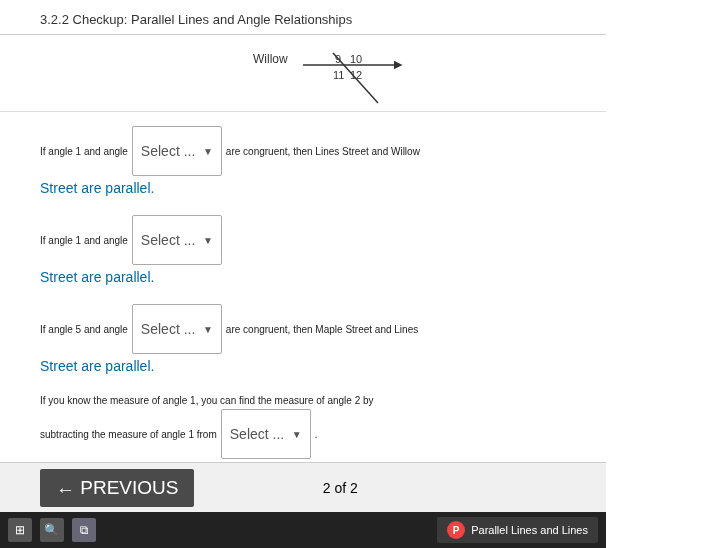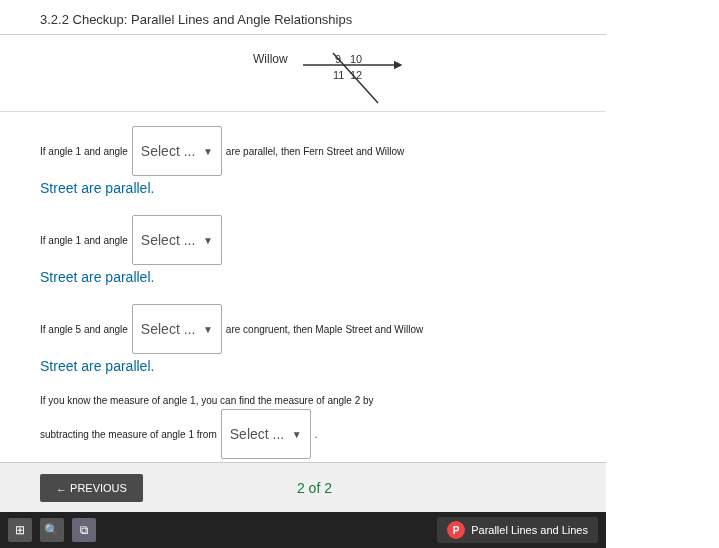--- a/index.html
+++ b/index.html
@@ -106,31 +106,31 @@
       align-items: center;
       padding: 0 40px;
       justify-content: space-between;
     }
 
     .prev-button {
       background: #4a4a4a;
       color: #fff;
       border: none;
       padding: 8px 16px;
-      font-size: 11px;
+      font-size: 19px;
       cursor: pointer;
       display: flex;
       align-items: center;
       gap: 6px;
       border-radius: 2px;
     }
 
     .page-indicator {
       font-size: 14px;
-      color: #15803d;
+      color: #000000;
     }
 
     
     .taskbar {
       height: 36px;
       background: #222;
       display: flex;
       align-items: center;
       padding: 0 8px;
       gap: 10px;
@@ -208,21 +208,21 @@
 
   <div class="content">
 
     <div class="question-block">
       <div class="question-line">
         <span class="question-text">If angle 1 and angle</span>
         <button class="select-dropdown">
           <span>Select ...</span>
           <span class="arrow">▼</span>
         </button>
-        <span class="question-text">are parallel, then Fern Street and Willow</span>
+        <span class="question-text">are congruent, then Lines Street and Willow</span>
       </div>
       <div class="continuation-text">Street are parallel.</div>
     </div>
 
     <div class="question-block">
       <div class="question-line">
         <span class="question-text">If angle 1 and angle</span>
         <button class="select-dropdown">
           <span>Select ...</span>
           <span class="arrow">▼</span>
@@ -231,21 +231,21 @@
       <div class="continuation-text">Street are parallel.</div>
     </div>
 
     <div class="question-block">
       <div class="question-line">
         <span class="question-text">If angle 5 and angle</span>
         <button class="select-dropdown">
           <span>Select ...</span>
           <span class="arrow">▼</span>
         </button>
-        <span class="question-text">are congruent, then Maple Street and Willow</span>
+        <span class="question-text">are congruent, then Maple Street and Lines</span>
       </div>
       <div class="continuation-text">Street are parallel.</div>
     </div>
 
     <div class="question-block">
       <div class="question-line">
         <span class="question-text">If you know the measure of angle 1, you can find the measure of angle 2 by</span>
       </div>
       <div class="question-line" style="margin-top:1px;">
         <span class="question-text">subtracting the measure of angle 1 from</span>

